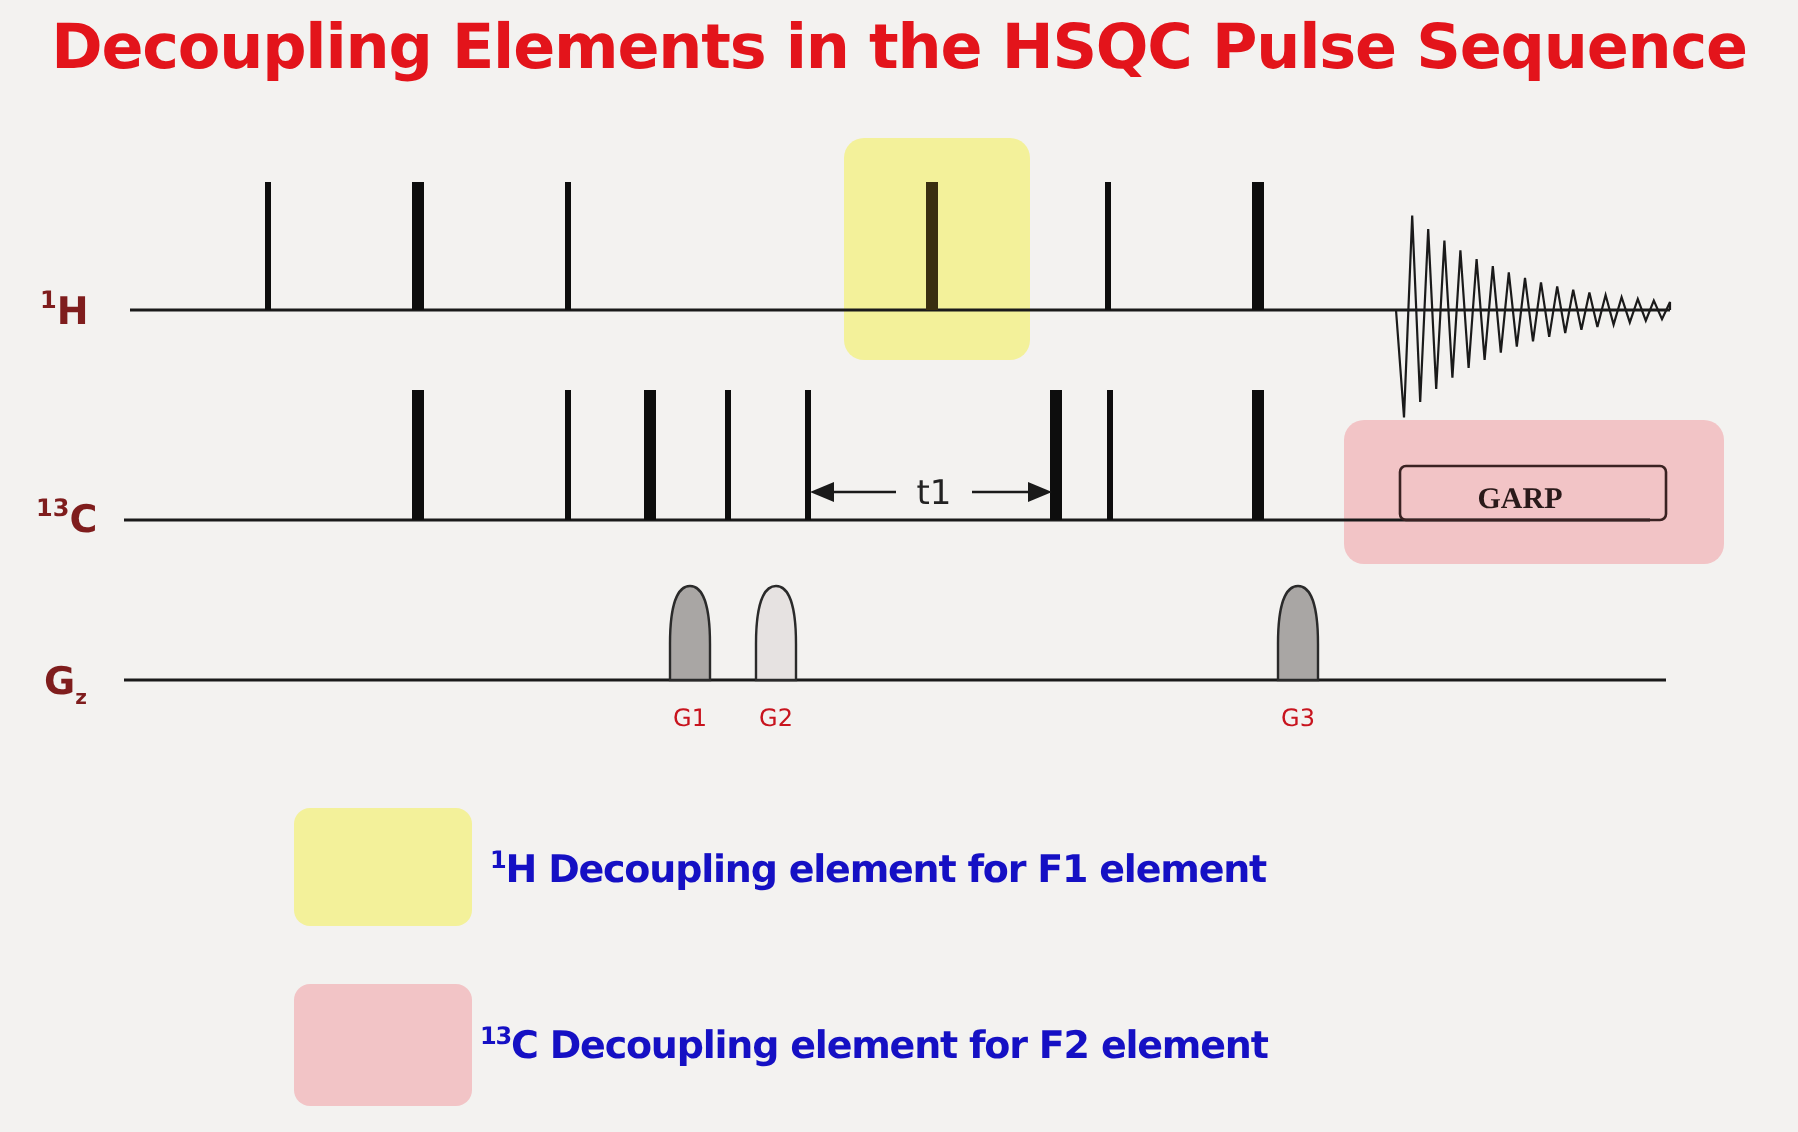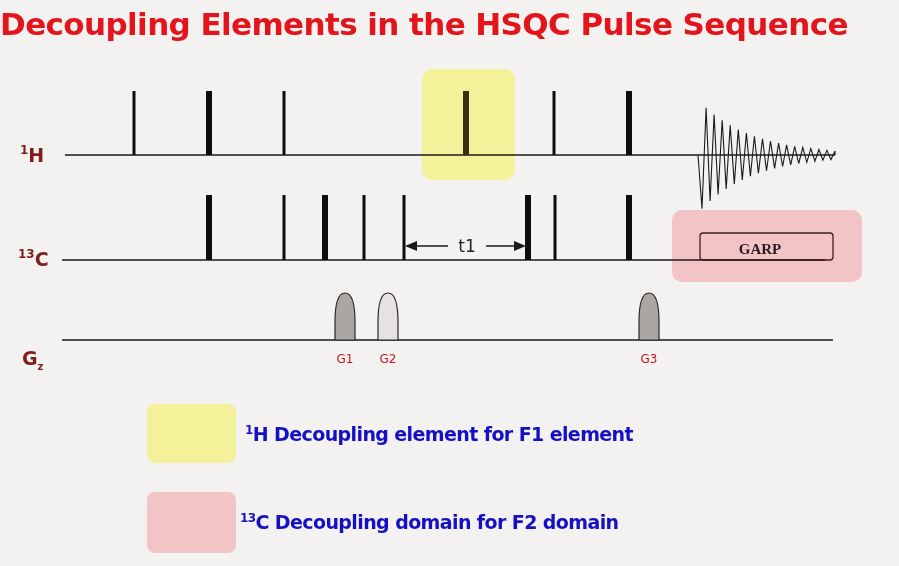--- a/index.html
+++ b/index.html
@@ -4,21 +4,21 @@
 <style>
   html, body { margin: 0; padding: 0; }
   body {
     width: 899px; height: 566px; overflow: hidden;
     background: #f3f2f0;
     font-family: "Liberation Sans", sans-serif;
     position: relative;
   }
   .title {
     position: absolute; left: 0; top: 6px; width: 899px;
-    text-align: left;
+    text-align: center;
     font-family: "DejaVu Sans", sans-serif;
     font-weight: bold; font-size: 31px; letter-spacing: -0.6px;
     color: #e3141b;
   }
   svg#diagram { position: absolute; left: 0; top: 0; }
   .chan-label {
     position: absolute;
     font-family: "DejaVu Sans", sans-serif;
     font-weight: bold; font-size: 19px; color: #7f1d1d;
   }
@@ -35,21 +35,21 @@
   }
   .legend-text sup { font-size: 12px; vertical-align: 7px; }
 </style>
 </head>
 <body>
 
 <div class="title">Decoupling Elements in the HSQC Pulse Sequence</div>
 
 <div class="chan-label" style="left:20px; top:143px;"><sup>1</sup><span>H</span></div>
 <div class="chan-label" style="left:18px; top:247px;"><sup>13</sup><span>C</span></div>
-<div class="chan-label" style="left:22px; top:330px;margin-top:17px;"><span>G</span><sub>z</sub></div>
+<div class="chan-label" style="left:22px; top:330px;"><span>G</span><sub>z</sub></div>
 
 <svg id="diagram" width="899" height="566">
 
   <rect id="hl-h" x="422" y="69" width="93" height="111" rx="10" fill="#f3f19a"></rect>
   <rect id="hl-c" x="672" y="210" width="190" height="72" rx="10" fill="#f2c4c6"></rect>
 
   <line x1="65" y1="155" x2="835" y2="155" stroke="#1a1a1a" stroke-width="1.5"></line>
   <line x1="62" y1="260" x2="825" y2="260" stroke="#1a1a1a" stroke-width="1.5"></line>
   <line x1="62" y1="340" x2="833" y2="340" stroke="#1a1a1a" stroke-width="1.5"></line>
 
@@ -94,13 +94,13 @@
       <text x="388" y="363" text-anchor="middle" font-family="DejaVu Sans, sans-serif" font-size="12" fill="#c8141e">G2</text>
       <path d="M 639 340 L 639 322 C 639 297, 645 293, 649 293 C 653 293, 659 297, 659 322 L 659 340 Z" fill="#a9a6a4" stroke="#2a2a2a" stroke-width="1.2"></path>
       <text x="649" y="363" text-anchor="middle" font-family="DejaVu Sans, sans-serif" font-size="12" fill="#c8141e">G3</text>
     </g>
 </svg>
 
 <div class="legend-swatch" style="left:147px; top:404px; background:#f3f19a;"></div>
 <div class="legend-text" style="left:245px; top:423px;"><sup>1</sup><span>H Decoupling element for F1 element</span></div>
 
 <div class="legend-swatch" style="left:147px; top:492px; height:61px; background:#f2c4c6;"></div>
-<div class="legend-text" style="left:240px; top:511px;"><sup>13</sup><span>C Decoupling domain for F2 domain</span></div>
+<div class="legend-text" style="left:240px; top:511px;"><sup>13</sup><span>C Decoupling element for F2 element</span></div>
 
 </body></html>

